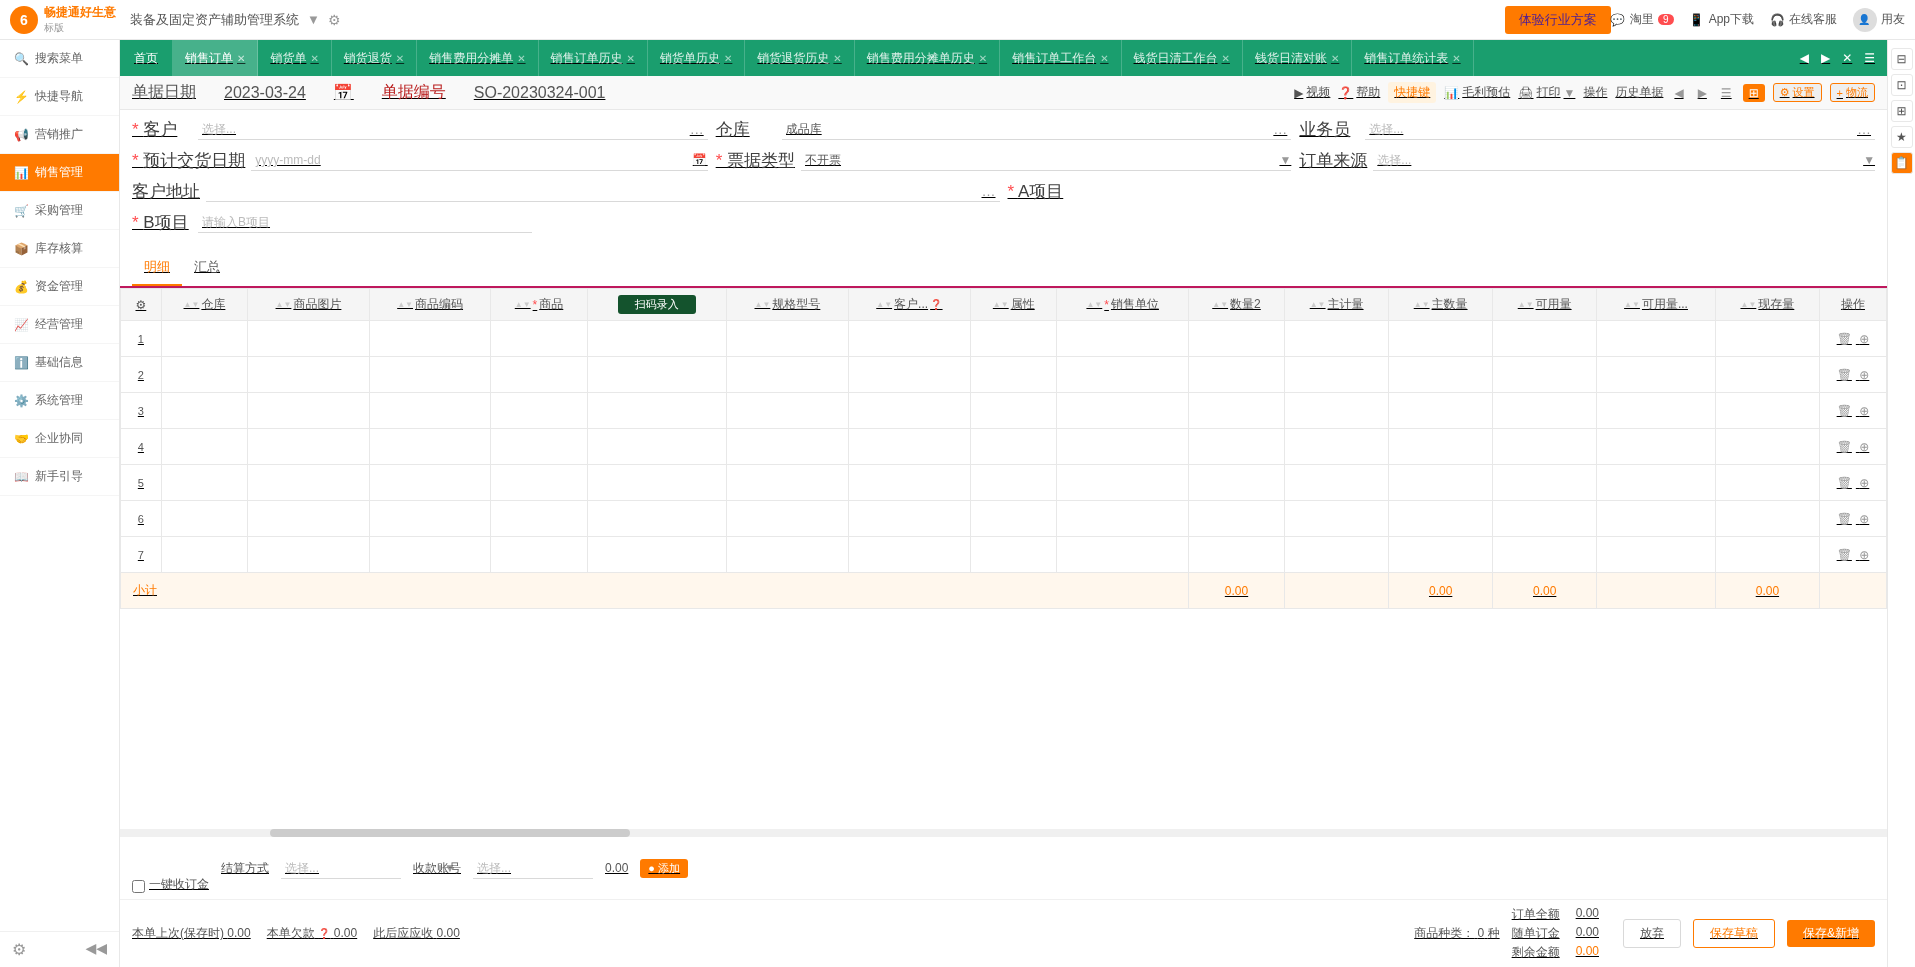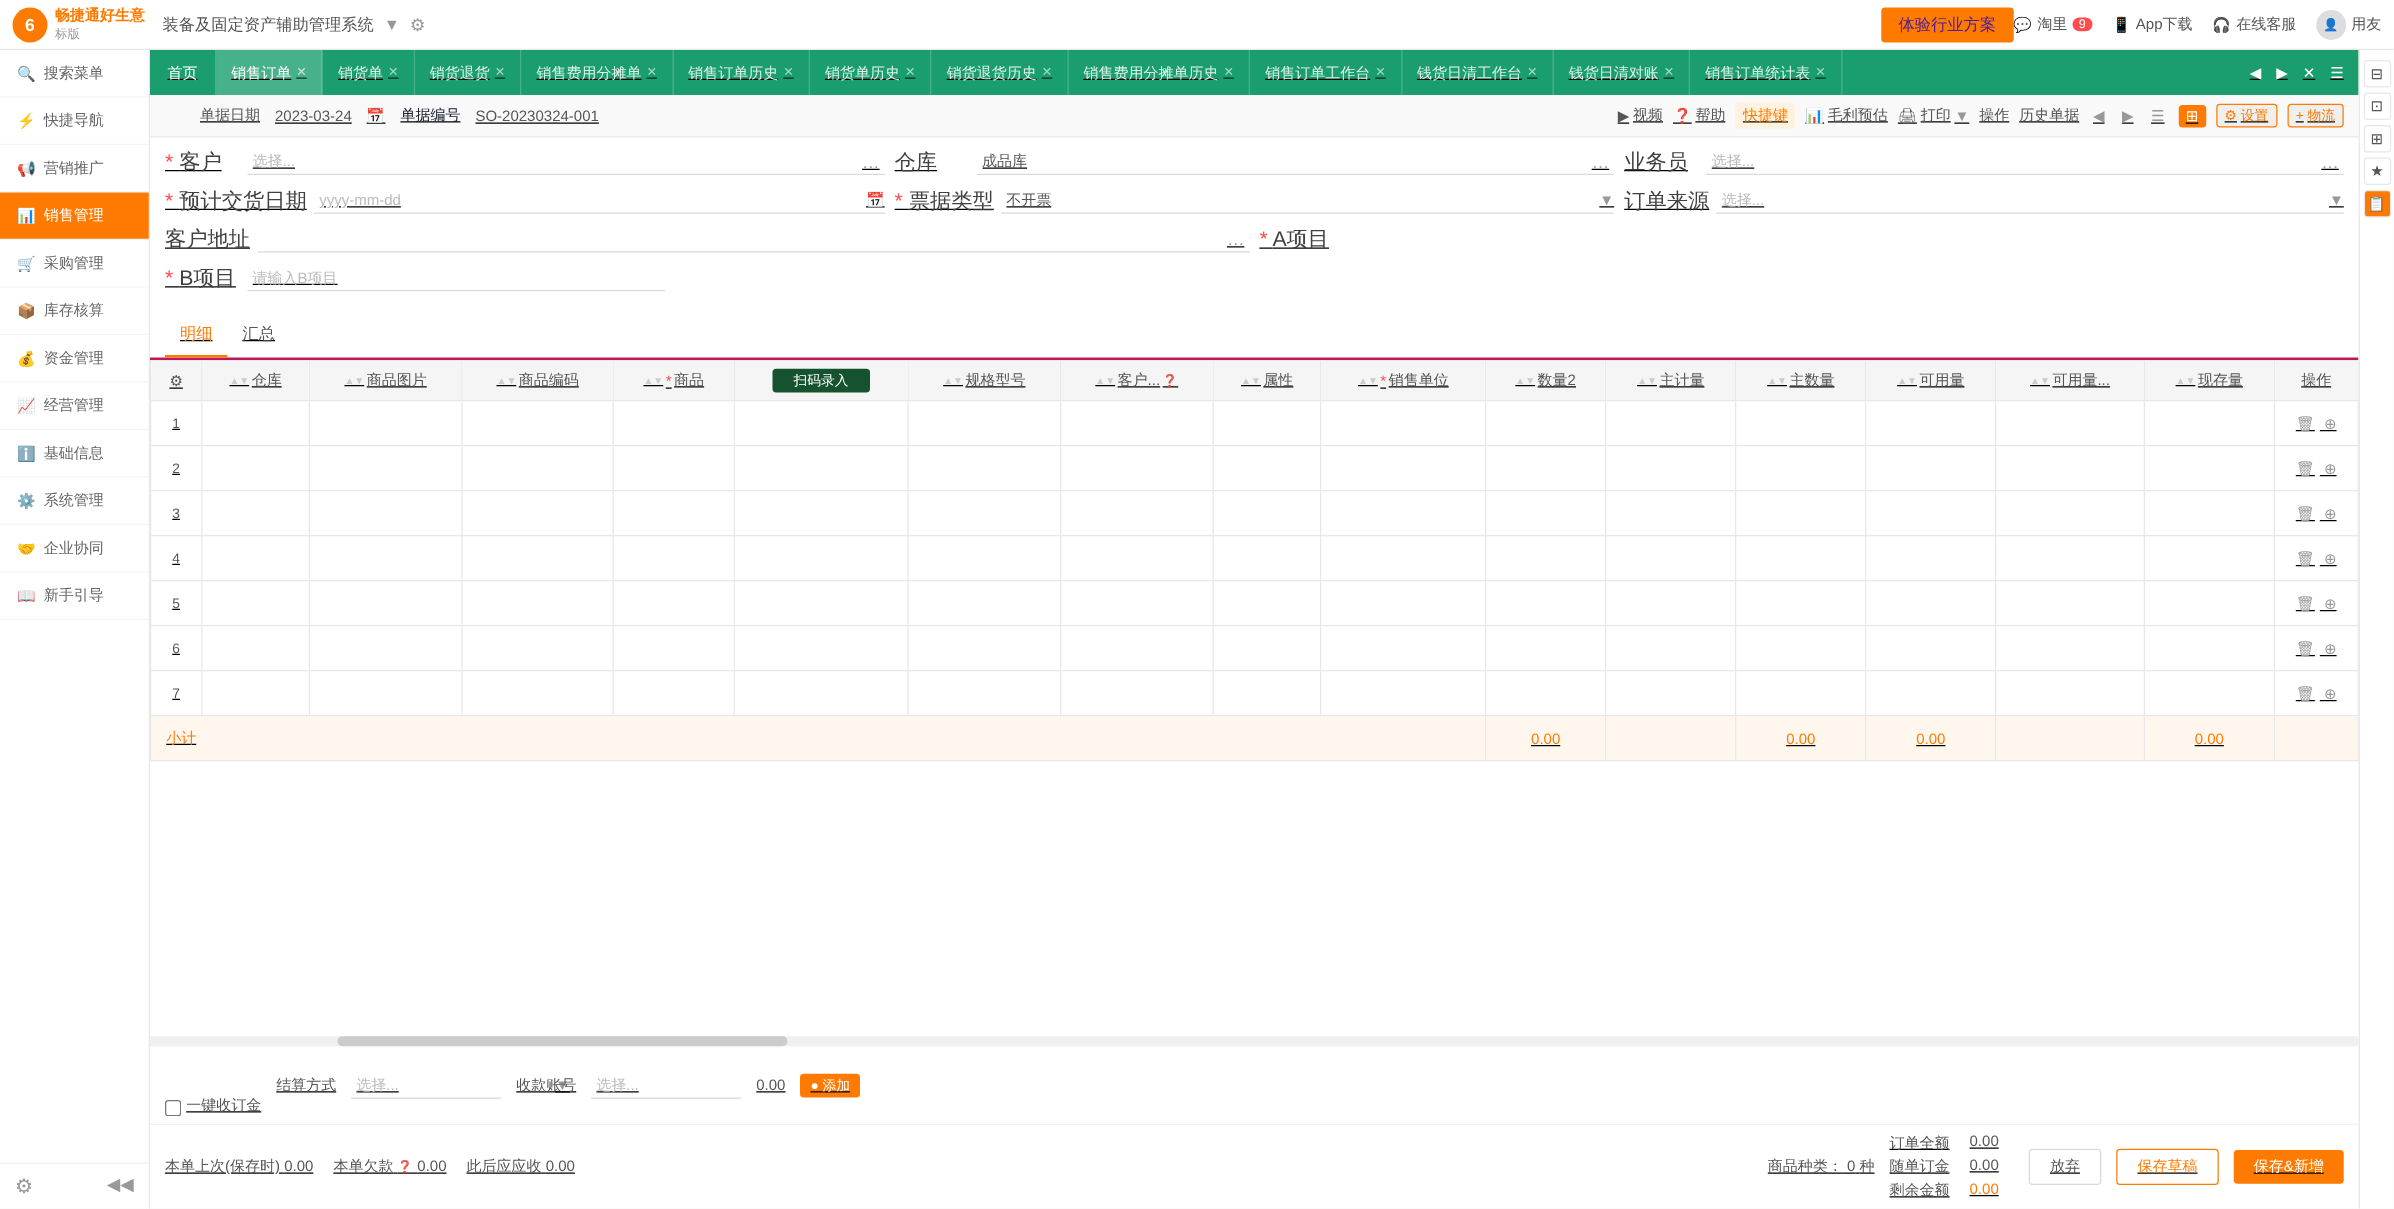--- a/index.html
+++ b/index.html
@@ -166,24 +166,23 @@
       display: flex;
       align-items: center;
       justify-content: space-between;
       padding: 6px 12px;
       border-bottom: 1px solid #e8e8e8;
       background: #f9f9f9;
     }
     .toolbar-left {
       display: flex;
       align-items: center;
-      gap: 12px;
-      font-size: 12px;
-      color: #555;
-      margin-left: 28px;
+      gap: 28px;
+      font-size: 16px;
+      color: #555;
     }
     .toolbar-right {
       display: flex;
       align-items: center;
       gap: 8px;
       font-size: 12px;
     }
     .toolbar-right .btn-link {
       color: #555;
       cursor: pointer;
@@ -626,21 +625,21 @@
       </div>
     </div>
 
     <div class="form-area">
 
       <div class="toolbar">
         <div class="toolbar-left">
           <span style="color:#555;">单据日期</span>
           <span style="color:#555;font-weight:500;">2023-03-24</span>
           <span style="color:#999;cursor:pointer;">📅</span>
-          <span style="color:#0f172a;">单据编号</span>
+          <span style="color:#b91c1c;">单据编号</span>
           <span style="color:#555;font-weight:500;">SO-20230324-001</span>
         </div>
         <div class="toolbar-right">
           <span class="btn-link">
             <span>▶</span>
             <span>视频</span>
           </span>
           <span class="btn-link">
             <span>❓</span>
             <span>帮助</span>

